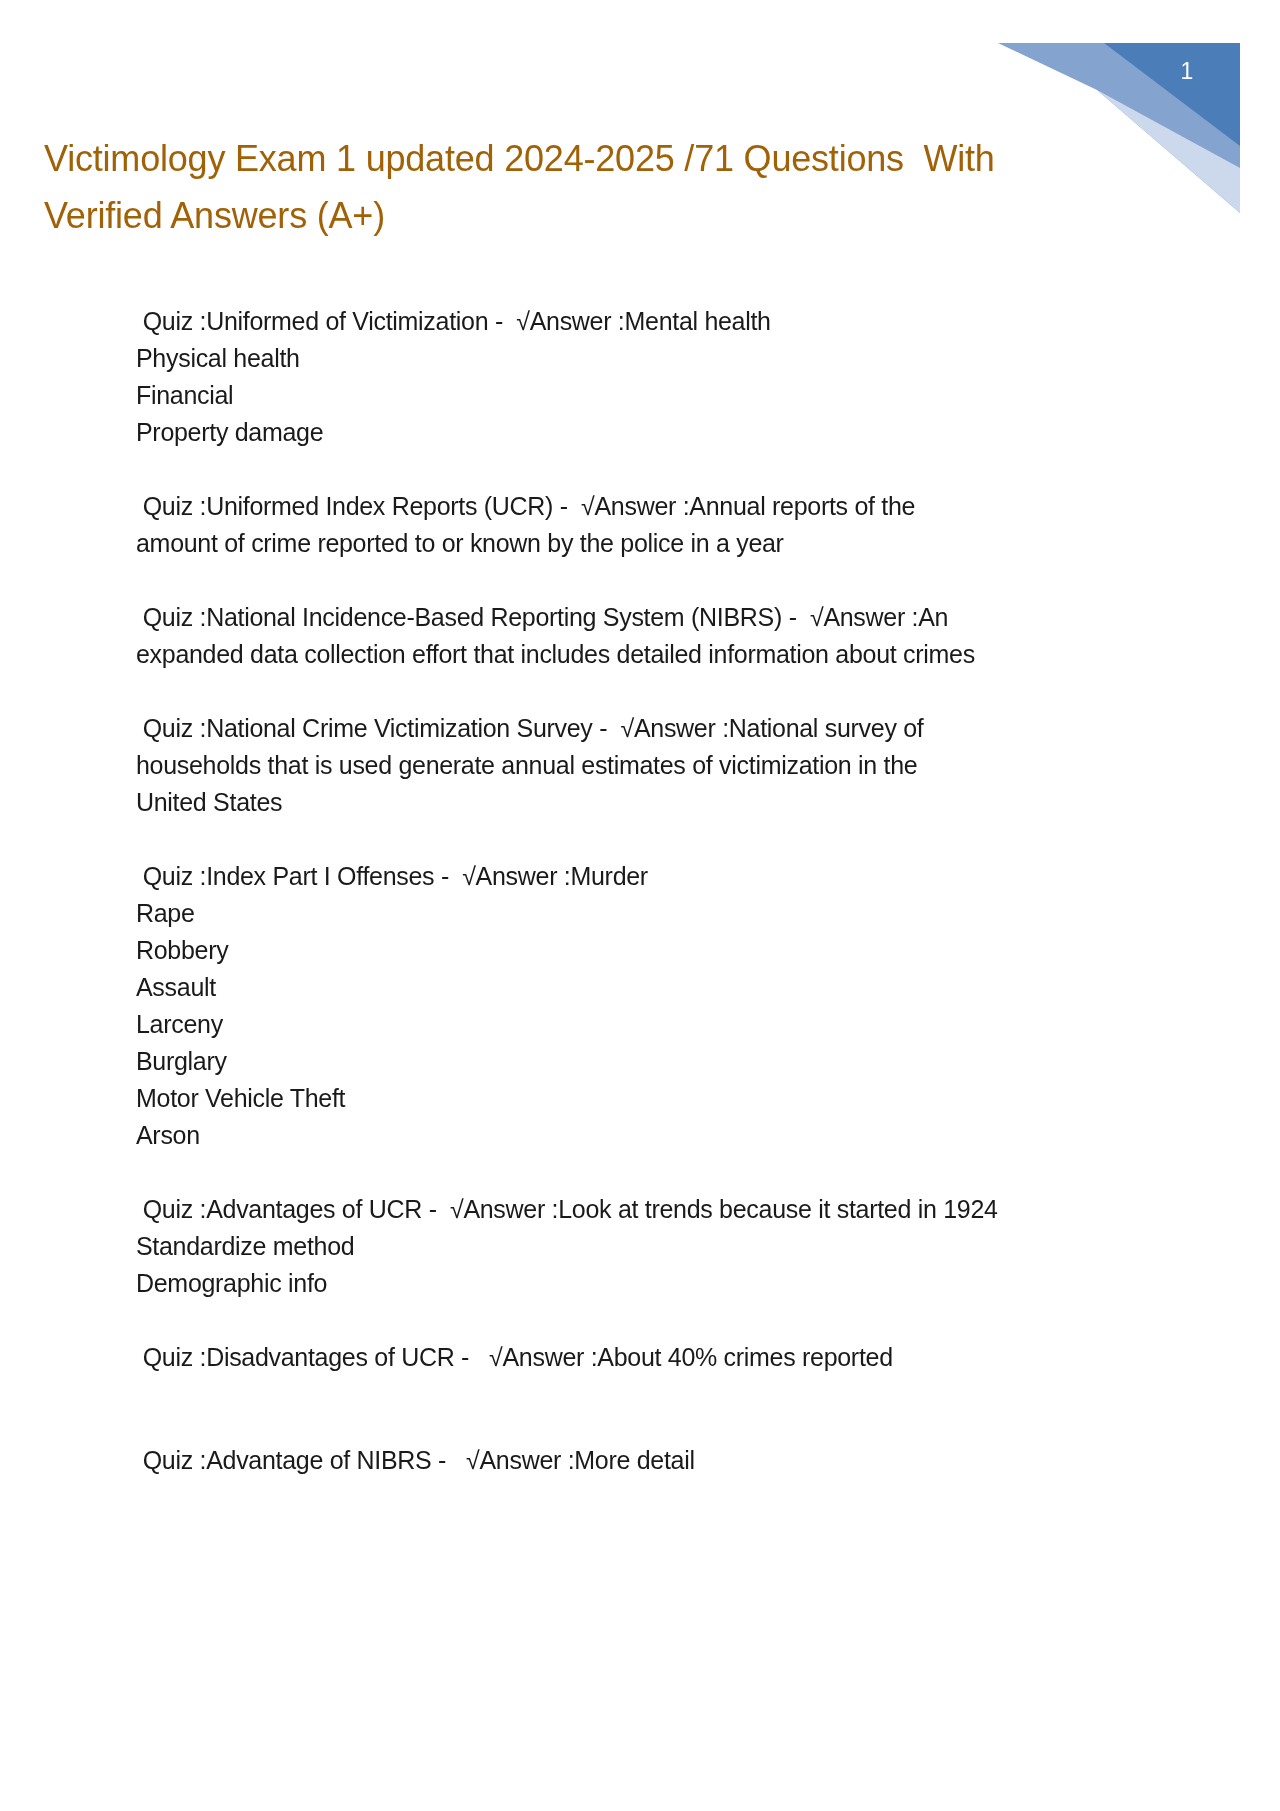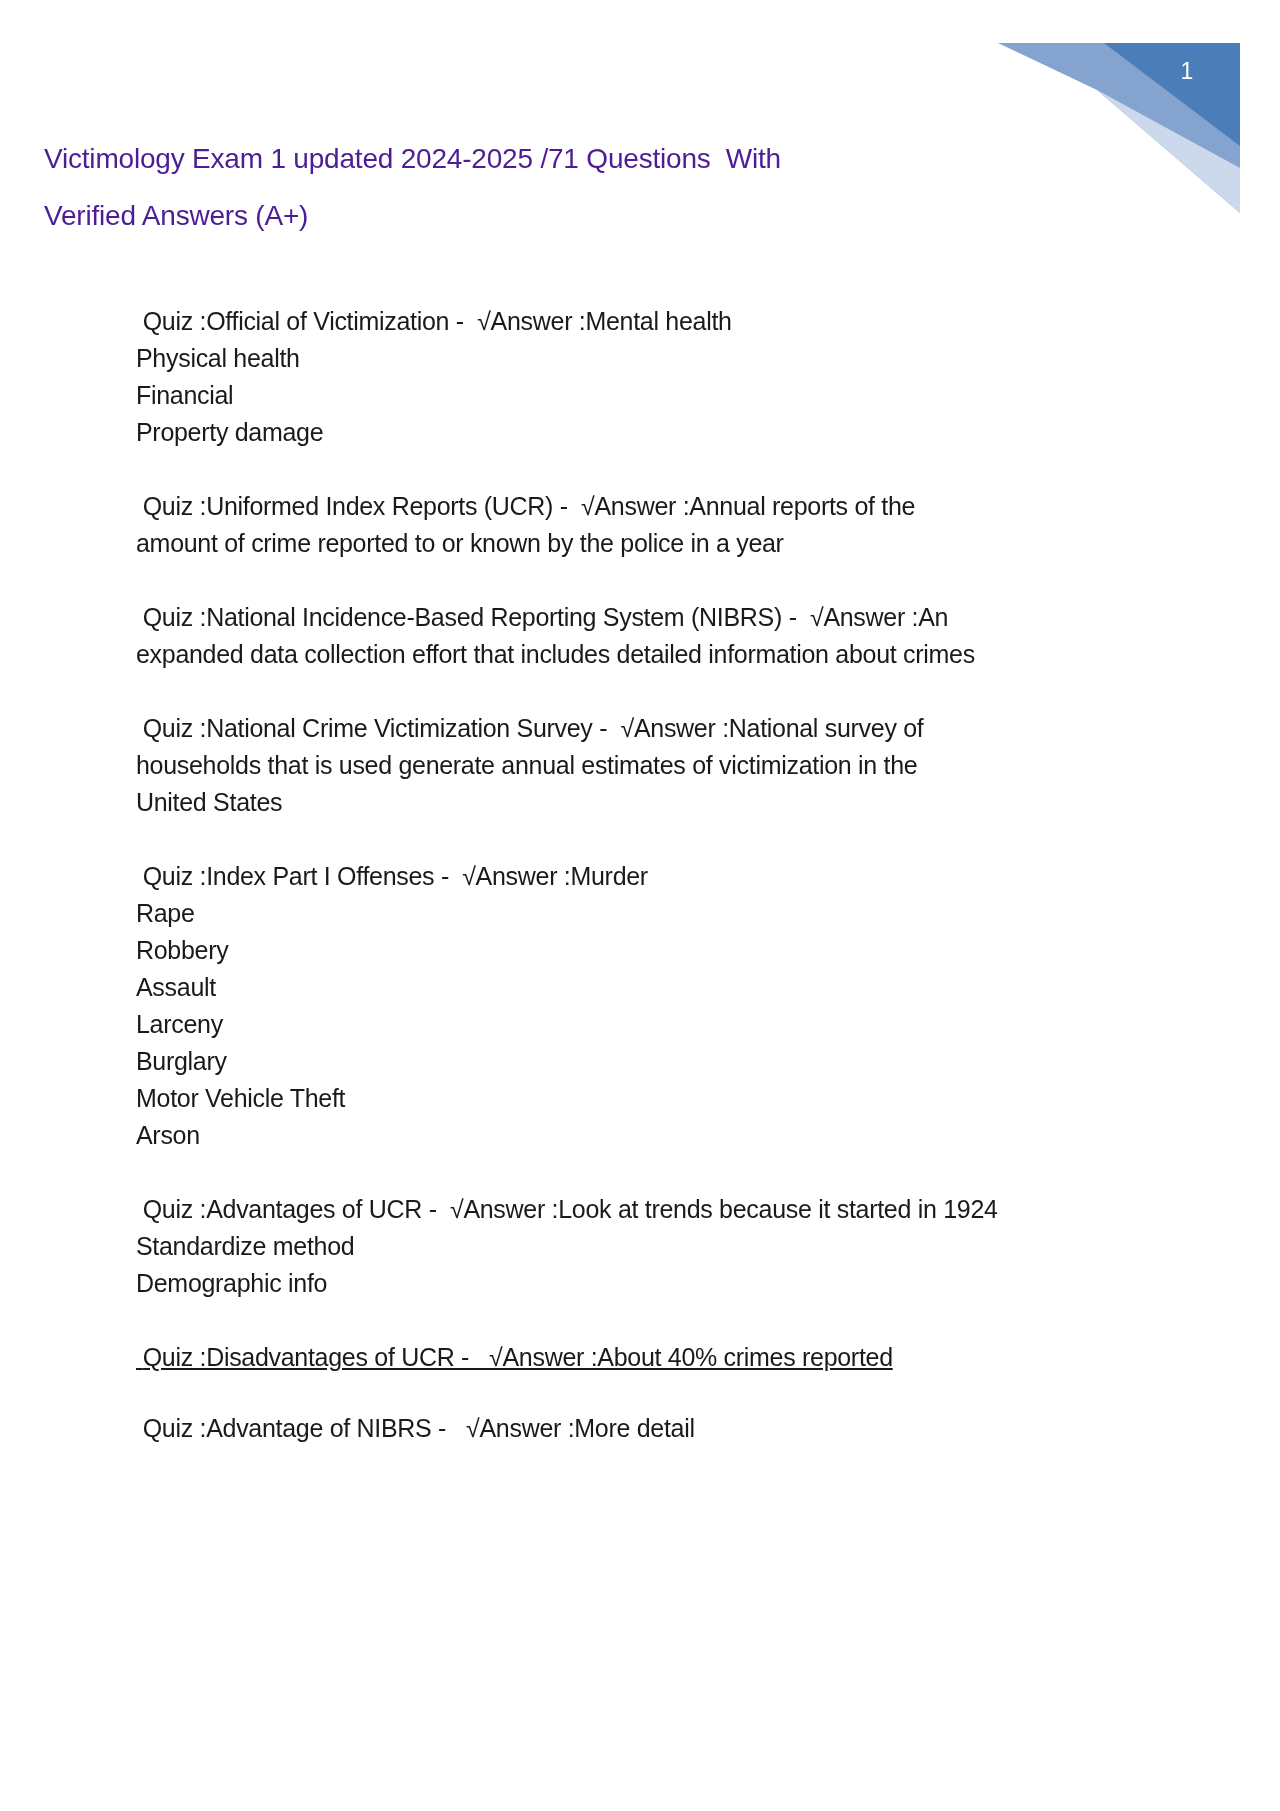--- a/index.html
+++ b/index.html
@@ -25,60 +25,60 @@
     text-align: center;
     font-size: 23px;
     line-height: 28px;
     color: #ffffff;
   }
   .title {
     position: absolute;
     left: 44px; top: 130px;
     width: 1170px;
     margin: 0;
-    font-size: 28px;
+    font-size: 36px;
     font-weight: 400;
     line-height: 57px;
-    color: #4c1d95;
+    color: #a16207;
     white-space: pre-wrap;
     letter-spacing: -0.2px;
   }
   .qa-list {
     position: absolute;
     left: 136px; top: 303px;
     width: 1070px;
     font-size: 25px;
     line-height: 37px;
     color: #1a1a1a;
   }
   .para {
     margin: 0 0 37px 0;
     white-space: pre-wrap;
     letter-spacing: -0.3px;
   }
-  .para.gap-xl { margin-bottom: 34px; text-decoration: underline; }
+  .para.gap-xl { margin-bottom: 66px; }
 </style>
 </head>
 <body>
 
 <div class="page">
 
   <svg class="corner-svg" viewBox="0 0 1280 230" xmlns="http://www.w3.org/2000/svg" aria-hidden="true">
     <polygon points="998,43 1240,43 1240,213 1097,90" fill="#85a3cf"></polygon>
     <polygon points="1097,90 1240,168 1240,213" fill="#ccd9ec"></polygon>
     <polygon points="1104,43 1240,43 1240,146" fill="#4b7db8"></polygon>
   </svg>
 
   <div class="page-number">1</div>
 
   <h1 class="title">Victimology Exam 1 updated 2024-2025 /71 Questions  With
 Verified Answers (A+)</h1>
 
   <div class="qa-list">
-      <p class="para"> Quiz :Official of Victimization -  √Answer :Mental health
+      <p class="para"> Quiz :Uniformed of Victimization -  √Answer :Mental health
 Physical health
 Financial
 Property damage</p>
       <p class="para"> Quiz :Uniformed Index Reports (UCR) -  √Answer :Annual reports of the
 amount of crime reported to or known by the police in a year</p>
       <p class="para"> Quiz :National Incidence-Based Reporting System (NIBRS) -  √Answer :An
 expanded data collection effort that includes detailed information about crimes</p>
       <p class="para"> Quiz :National Crime Victimization Survey -  √Answer :National survey of
 households that is used generate annual estimates of victimization in the
 United States</p>

